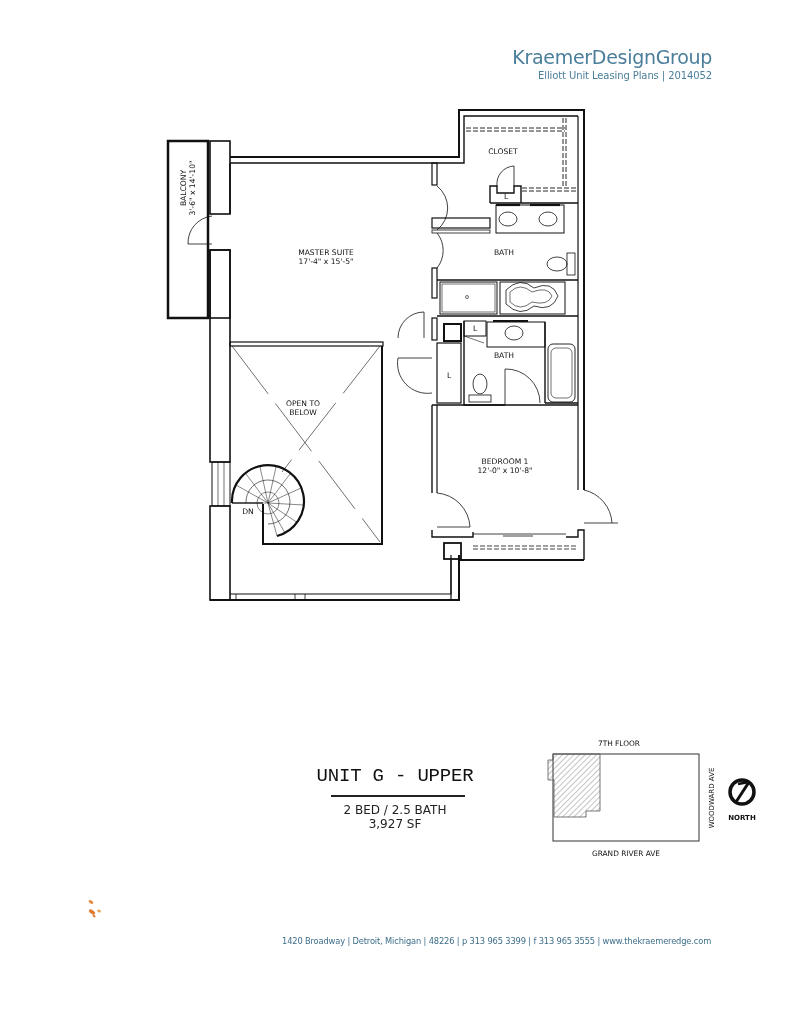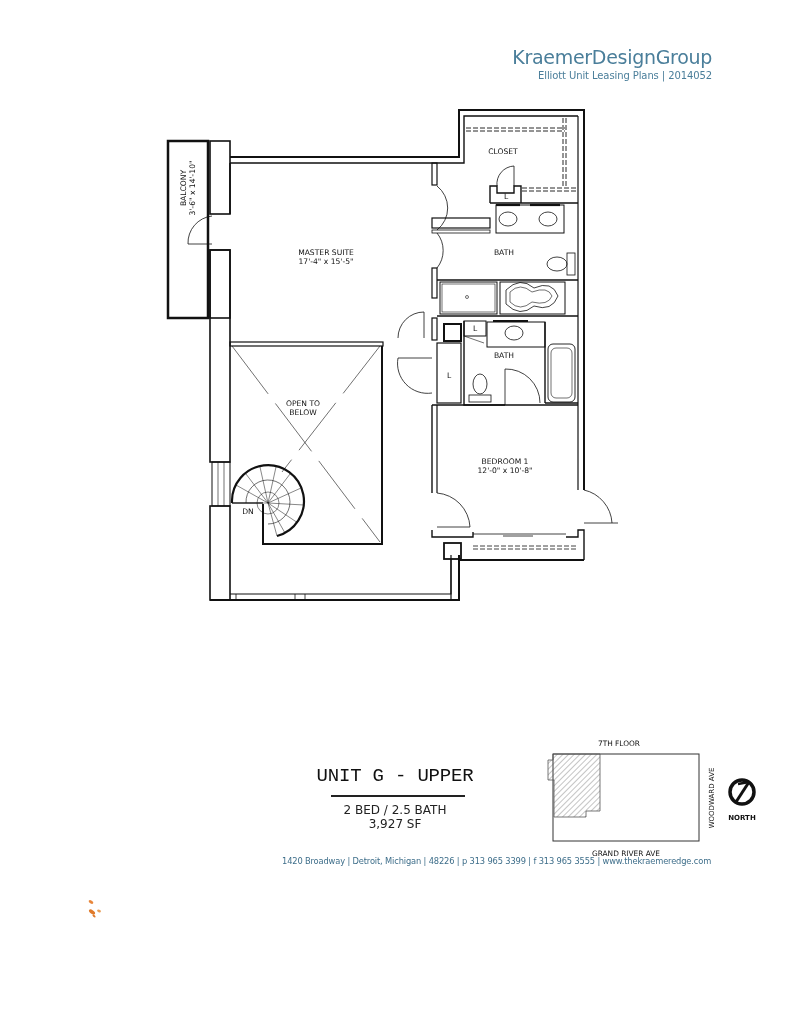--- a/index.html
+++ b/index.html
@@ -7,21 +7,21 @@
     .header { position: absolute; right: 79px; top: 46px; text-align: right; }
     .brand { font-family: "DejaVu Sans", sans-serif; font-size: 19px; color: #4a7e9a; letter-spacing: -0.3px; line-height: 22px; margin-left: 32px; }
     .subtitle { font-family: "DejaVu Sans", sans-serif; font-size: 10px; color: #4a7e9a; line-height: 16px; letter-spacing: -0.1px; }
     .plan { position: absolute; left: 0; top: 0; width: 791px; height: 700px; }
     .lbl { font-family: "DejaVu Sans", sans-serif; font-size: 7.6px; fill: #111; text-anchor: middle; }
     .unit-block { position: absolute; left: 315px; top: 764px; width: 160px; text-align: center; }
     .unit-title { font-family: Liberation Mono, monospace; font-size: 19px; color: #111; letter-spacing: -0.2px; line-height: 24px; }
     .unit-rule { height: 1.5px; background: #222; margin: 7px 10px 6px 16px; }
     .unit-spec { font-family: "DejaVu Sans", sans-serif; font-size: 12px; font-weight: normal; color: #222; line-height: 14px; }
     .keyplan { position: absolute; left: 530px; top: 730px; width: 261px; height: 140px; }
-    .footer { position: absolute; left: 282px; top: 856px; font-family: "DejaVu Sans", sans-serif; font-size: 8.3px; color: #3e6e8a; white-space: nowrap; letter-spacing: -0.15px; }
+    .footer { position: absolute; left: 282px; top: 936px; font-family: "DejaVu Sans", sans-serif; font-size: 8.3px; color: #3e6e8a; white-space: nowrap; letter-spacing: -0.15px; }
     .logo-mark { position: absolute; left: 82px; top: 896px; width: 30px; height: 30px; }
   </style>
 </head>
 <body>
 
 <div class="header">
   <div class="brand">KraemerDesignGroup</div>
   <div class="subtitle">Elliott Unit Leasing Plans | 2014052</div>
 </div>
 

